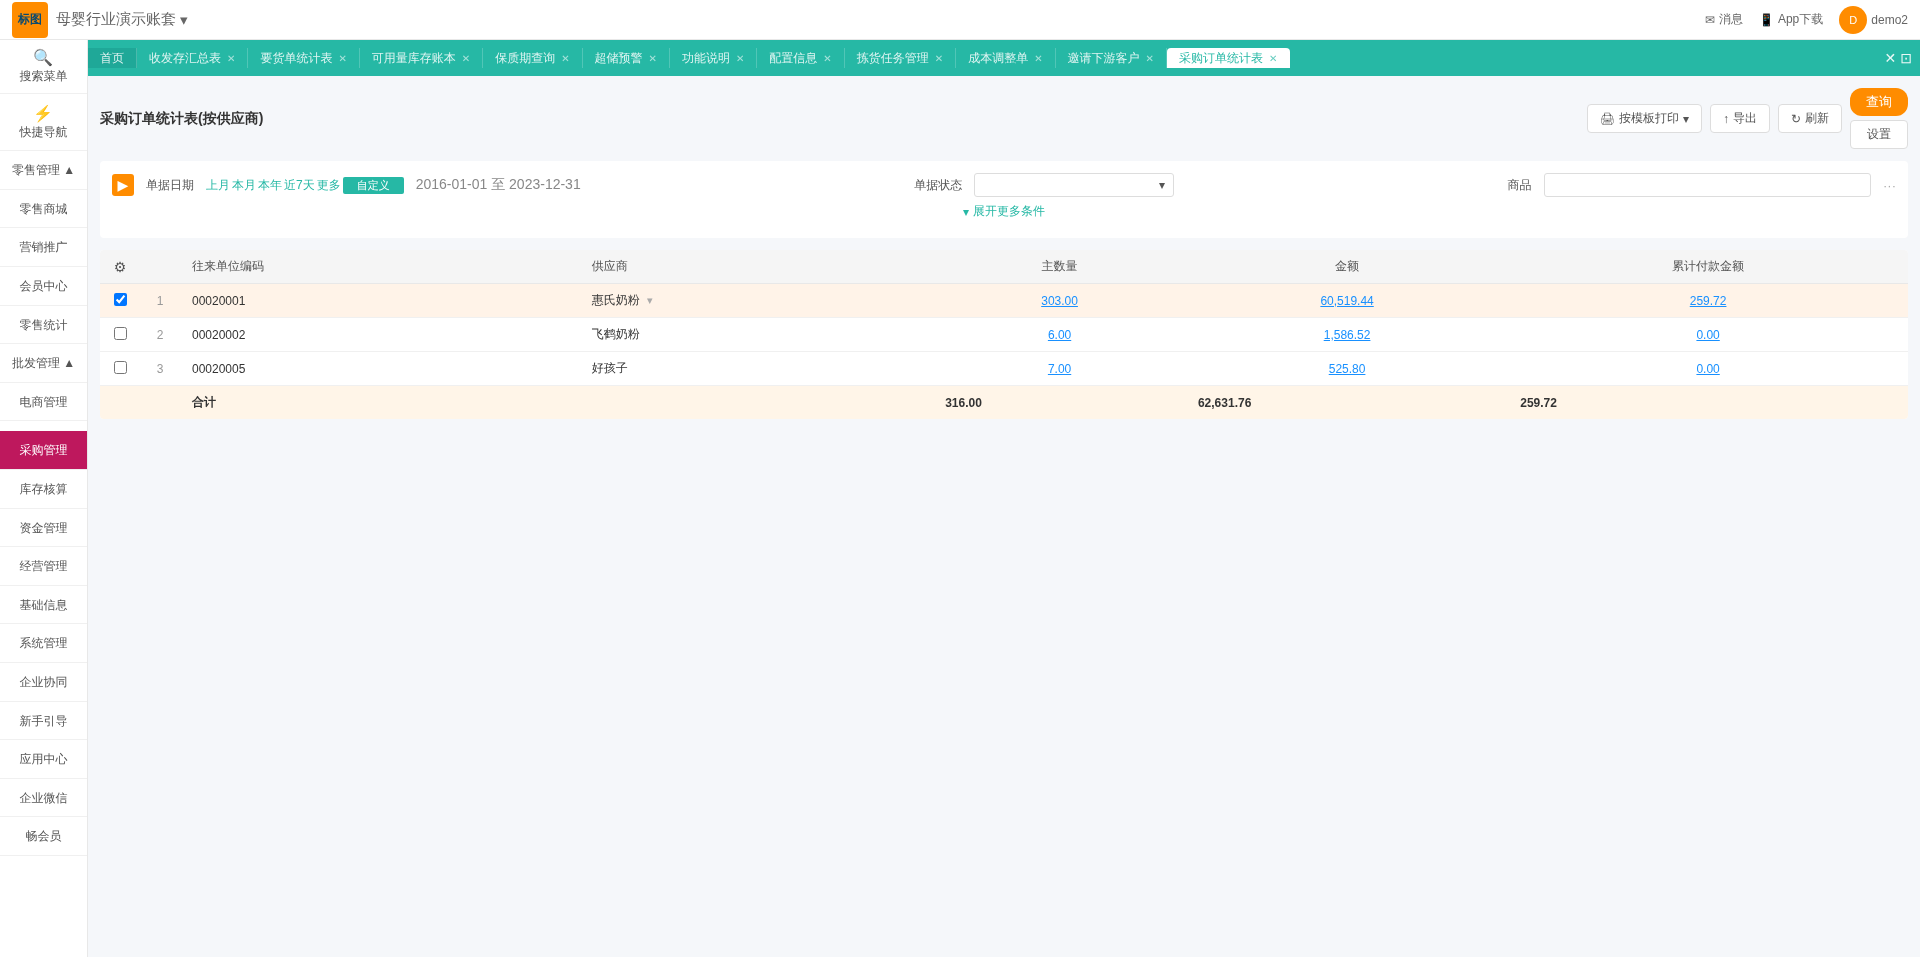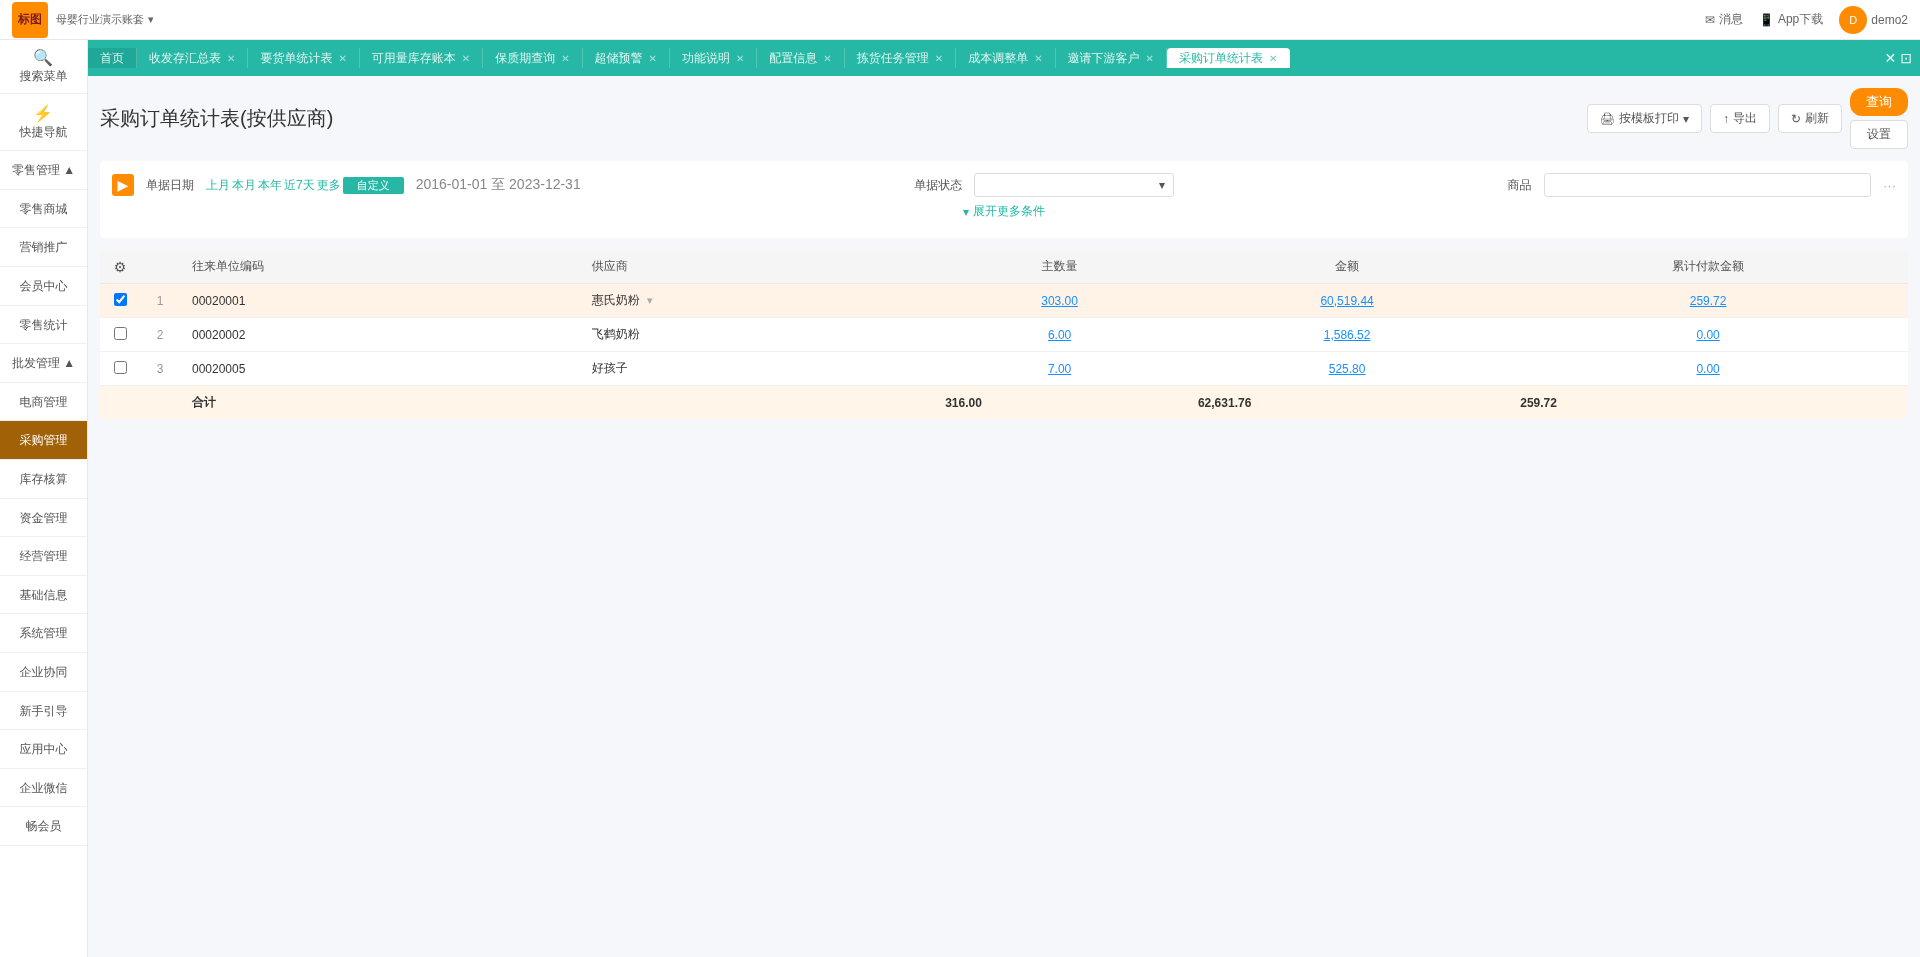--- a/index.html
+++ b/index.html
@@ -1,54 +1,54 @@
 <!DOCTYPE html>
 <html><head>
   <meta charset="utf-8">
   <style>
     * { box-sizing: border-box; margin: 0; padding: 0; }
     body { font-family: 'Microsoft YaHei', Arial, sans-serif; font-size: 13px; background: #f5f5f5; display: flex; flex-direction: column; height: 957px; overflow: hidden; }
 
     
     .top-bar { height: 40px; background: #fff; display: flex; align-items: center; padding: 0 12px; border-bottom: 1px solid #e8e8e8; justify-content: space-between; }
     .top-bar-left { display: flex; align-items: center; gap: 8px; }
-    .logo { width: 36px; height: 36px; background: #ff8c00; border-radius: 4px; display: flex; align-items: center; justify-content: center; color: #7f1d1d; font-size: 12px; font-weight: bold; }
-    .workspace-selector { display: flex; align-items: center; gap: 4px; color: #666; font-size: 11px; cursor: pointer; }
+    .logo { width: 36px; height: 36px; background: #ff8c00; border-radius: 4px; display: flex; align-items: center; justify-content: center; color: #0c4a6e; font-size: 12px; font-weight: bold; }
+    .workspace-selector { display: flex; align-items: center; gap: 4px; color: #666; font-size: 15px; cursor: pointer; }
     .top-bar-right { display: flex; align-items: center; gap: 16px; }
     .top-bar-action { display: flex; align-items: center; gap: 4px; color: #666; font-size: 12px; cursor: pointer; }
     .avatar { width: 28px; height: 28px; border-radius: 50%; background: #ff8c00; display: flex; align-items: center; justify-content: center; color: #fff; font-size: 11px; }
 
     
     .main-layout { display: flex; flex: 1; overflow: hidden; }
 
     
     .sidebar { width: 88px; background: #fff; border-right: 1px solid #e8e8e8; display: flex; flex-direction: column; overflow-y: auto; }
     .sidebar-item { padding: 10px 4px; text-align: center; cursor: pointer; color: #555; font-size: 12px; border-bottom: 1px solid #f0f0f0; position: relative; }
-    .sidebar-item.active { background: #a16207; color: #fff; }
+    .sidebar-item.active { background: #be185d; color: #fff; margin-top: 10px; }
     .sidebar-item-label { margin-top: 2px; line-height: 1.3; }
     .sidebar-icon { font-size: 16px; margin-bottom: 2px; }
 
     
     .content-area { flex: 1; display: flex; flex-direction: column; overflow: hidden; }
 
     
     .nav-tabs { height: 36px; background: #26b8a5; display: flex; align-items: center; padding: 0 0; overflow-x: auto; flex-shrink: 0; }
     .nav-tab { height: 20px; padding: 0 12px; display: flex; align-items: center; gap: 4px; color: rgba(255,255,255,0.85); font-size: 12px; cursor: pointer; white-space: nowrap; border-right: 1px solid rgba(255,255,255,0.2); }
     .nav-tab.active { background: #fff; color: #26b8a5; border-radius: 4px 4px 0 0; }
     .nav-tab.home { background: #1fa898; }
     .nav-tab-close { font-size: 10px; color: inherit; opacity: 0.7; margin-left: 2px; }
     .nav-tabs-end { display: flex; align-items: center; padding: 0 8px; gap: 4px; margin-left: auto; }
     .nav-end-btn { color: rgba(255,255,255,0.9); cursor: pointer; font-size: 14px; }
 
     
     .page-content { flex: 1; overflow-y: auto; background: #f5f7fa; padding: 12px; }
 
     
     .page-header { display: flex; align-items: center; justify-content: space-between; margin-bottom: 12px; }
-    .page-title { font-size: 20px; font-weight: normal; color: #333; }
+    .page-title { font-size: 14px; font-weight: bold; color: #333; }
     .btn-print { background: #fff; border: 1px solid #ddd; padding: 5px 12px; border-radius: 4px; cursor: pointer; font-size: 12px; color: #555; display: flex; align-items: center; gap: 4px; }
     .btn-export { background: #fff; border: 1px solid #ddd; padding: 5px 12px; border-radius: 4px; cursor: pointer; font-size: 12px; color: #555; display: flex; align-items: center; gap: 4px; }
     .btn-refresh { background: #fff; border: 1px solid #ddd; padding: 5px 12px; border-radius: 4px; cursor: pointer; font-size: 12px; color: #555; display: flex; align-items: center; gap: 4px; }
     .btn-query { background: #ff8c00; border: none; padding: 5px 16px; border-radius: 12px; cursor: pointer; font-size: 13px; color: #fff; }
     .btn-settings { background: #fff; border: 1px solid #ddd; padding: 5px 12px; border-radius: 4px; cursor: pointer; font-size: 12px; color: #555; }
 
     
     .filter-area { background: #fff; border-radius: 4px; padding: 12px; margin-bottom: 12px; }
     .filter-row { display: flex; align-items: center; gap: 12px; }
     .filter-toggle { width: 22px; height: 22px; background: #ff8c00; border-radius: 3px; display: flex; align-items: center; justify-content: center; color: #fff; cursor: pointer; font-size: 14px; flex-shrink: 0; }

